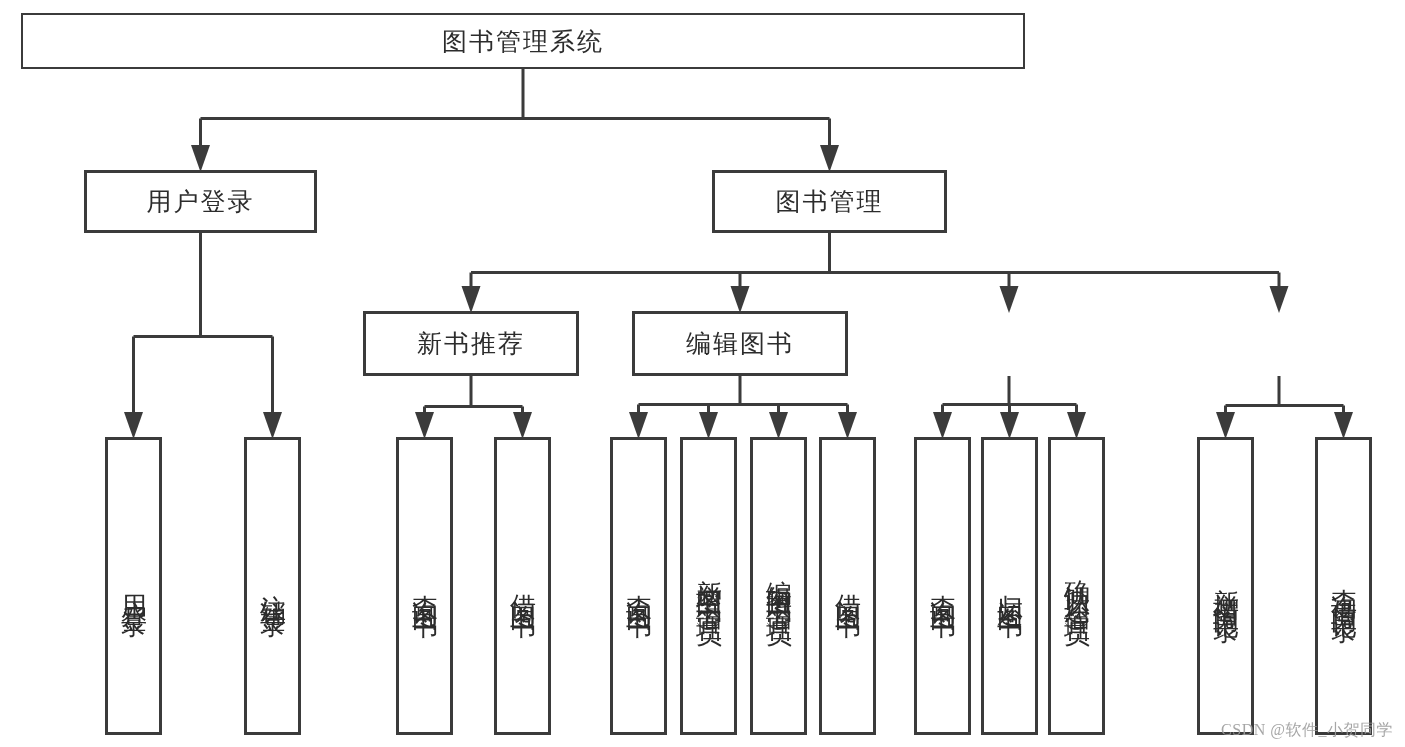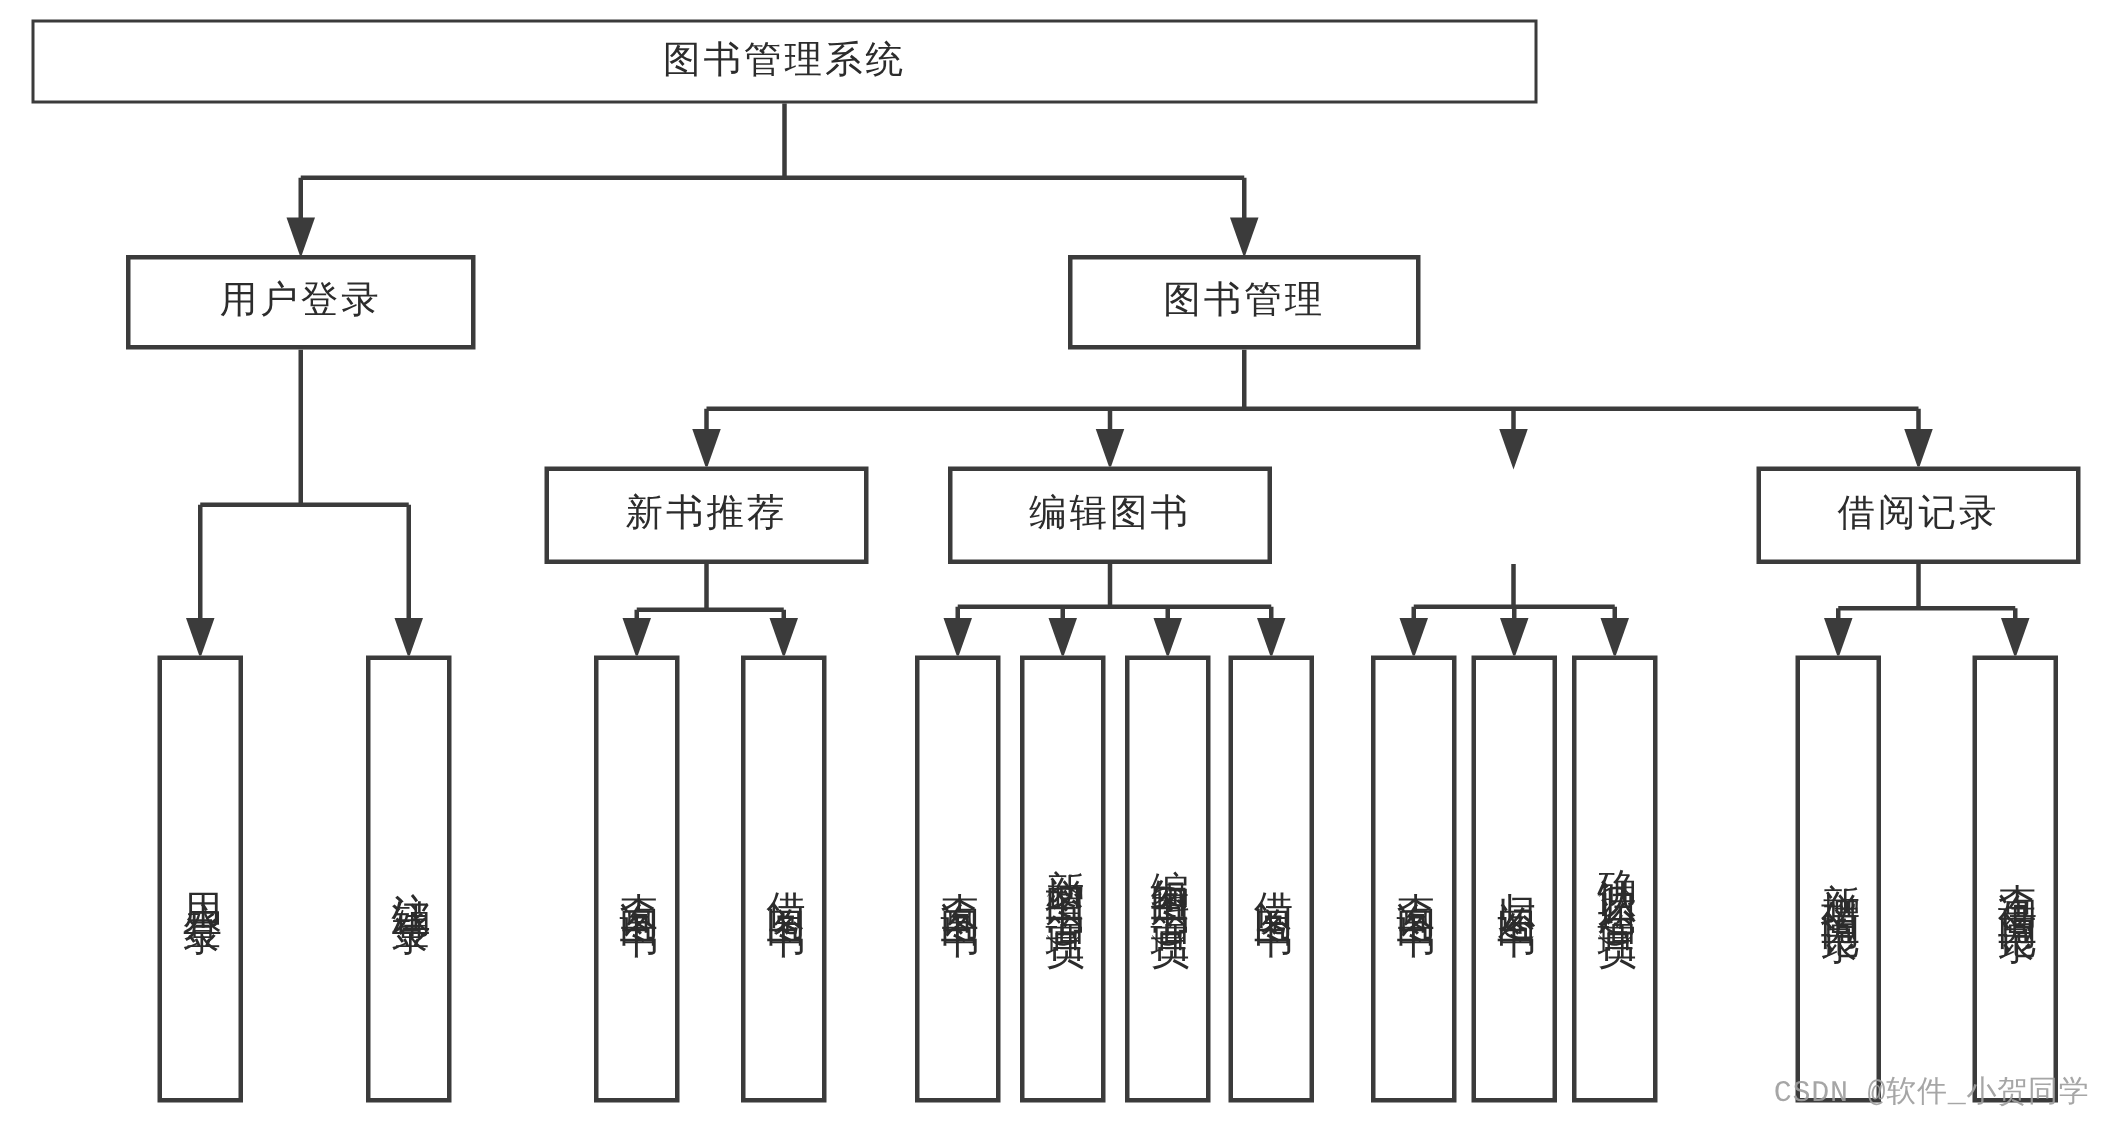--- a/index.html
+++ b/index.html
@@ -1,21 +1,21 @@
 <!DOCTYPE html>
 <html><head>
 <meta charset="utf-8">
 <style>
   html, body { margin: 0; padding: 0; background: #ffffff; }
   #stage {
     position: relative;
     width: 1405px;
     height: 747px;
     background: #ffffff;
-    font-family: Liberation Mono, monospace;
+    font-family: Liberation Serif, serif;
     overflow: hidden;
   }
   #connector-layer {
     position: absolute;
     left: 0; top: 0;
     z-index: 1;
   }
   .box {
     position: absolute;
     box-sizing: border-box;
@@ -40,21 +40,21 @@
     color: #2c2c2c;
     font-size: 26px;
     letter-spacing: 6px;
     line-height: 1;
   }
   #watermark {
     position: absolute;
     right: 12px;
     bottom: 6px;
     z-index: 10;
-    font-size: 20px;
+    font-size: 16px;
     color: rgba(158,158,158,0.92);
     letter-spacing: 0.5px;
     white-space: nowrap;
   }
 </style>
 </head>
 <body>
 
 <div id="stage">
 
@@ -101,23 +101,20 @@
   <div class="box" style="left:363px; top:311px; width:216px; height:65px">
     <span class="hlabel">新书推荐</span>
   </div>
 
   <div class="box" style="left:712px; top:170px; width:235px; height:63px">
     <span class="hlabel">图书管理</span>
   </div>
   <div class="box" style="left:632px; top:311px; width:216px; height:65px">
     <span class="hlabel">编辑图书</span>
   </div>
-  <div class="box" style="left:1171px; top:311px; width:216px; height:65px">
-    <span class="hlabel">借阅记录</span>
-  </div>
 
   <div class="box" style="left:105px; top:437px; width:57px; height:298px">
     <span class="vlabel">用户登录</span>
   </div>
   <div class="box" style="left:244px; top:437px; width:57px; height:298px">
     <span class="vlabel">注销登录</span>
   </div>
 
   <div class="box" style="left:396px; top:437px; width:57px; height:298px">
     <span class="vlabel">查询图书</span>

